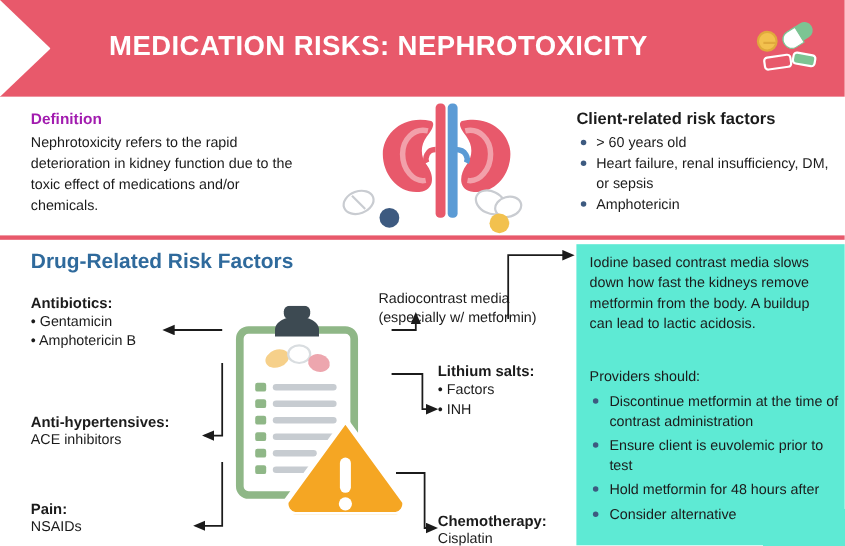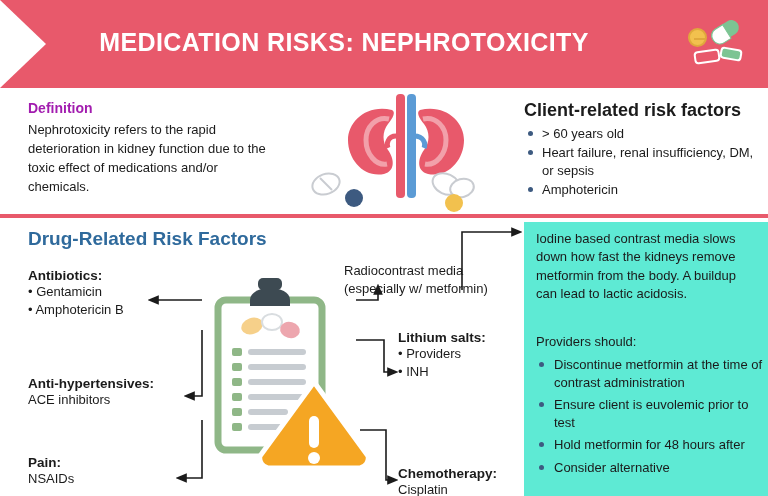--- a/index.html
+++ b/index.html
@@ -105,21 +105,21 @@
     margin-bottom: 5px;
   }
   .def-body {
     font-size: 13px; color: #1b1b1b; line-height: 1.45;
   }
   .clientbox {
     position: absolute; left: 524px; top: 12px;
     width: 230px;
   }
   .client-title {
-    font-size: 18px; font-weight: bold; color: #1b1b1b;
+    font-size: 15px; font-weight: bold; color: #1b1b1b;
     margin-bottom: 4px;
   }
   .client-list { list-style: none; }
   .client-list li {
     position: relative;
     font-size: 13px; color: #1b1b1b;
     line-height: 1.33;
     padding-left: 18px;
     margin-bottom: 2px;
   }
@@ -286,21 +286,21 @@
     <div class="grp-item">NSAIDs</div>
   </div>
 
   <div class="grp" id="grp-radio">
     <div class="plain-line">Radiocontrast media</div>
     <div class="plain-line">(especially w/ metformin)</div>
   </div>
 
   <div class="grp" id="grp-lithium">
     <div class="grp-title">Lithium salts:</div>
-    <div class="grp-item">• Providers</div>
+    <div class="grp-item">• Factors</div>
     <div class="grp-item">• INH</div>
   </div>
 
   <div class="grp" id="grp-chemo">
     <div class="grp-title">Chemotherapy:</div>
     <div class="grp-item">Cisplatin</div>
   </div>
 
   <svg class="clipboard-art" viewBox="0 0 180 190">
     <rect x="22" y="22" width="104" height="150" rx="8" fill="#ffffff" stroke="#8fb787" stroke-width="7"></rect>

